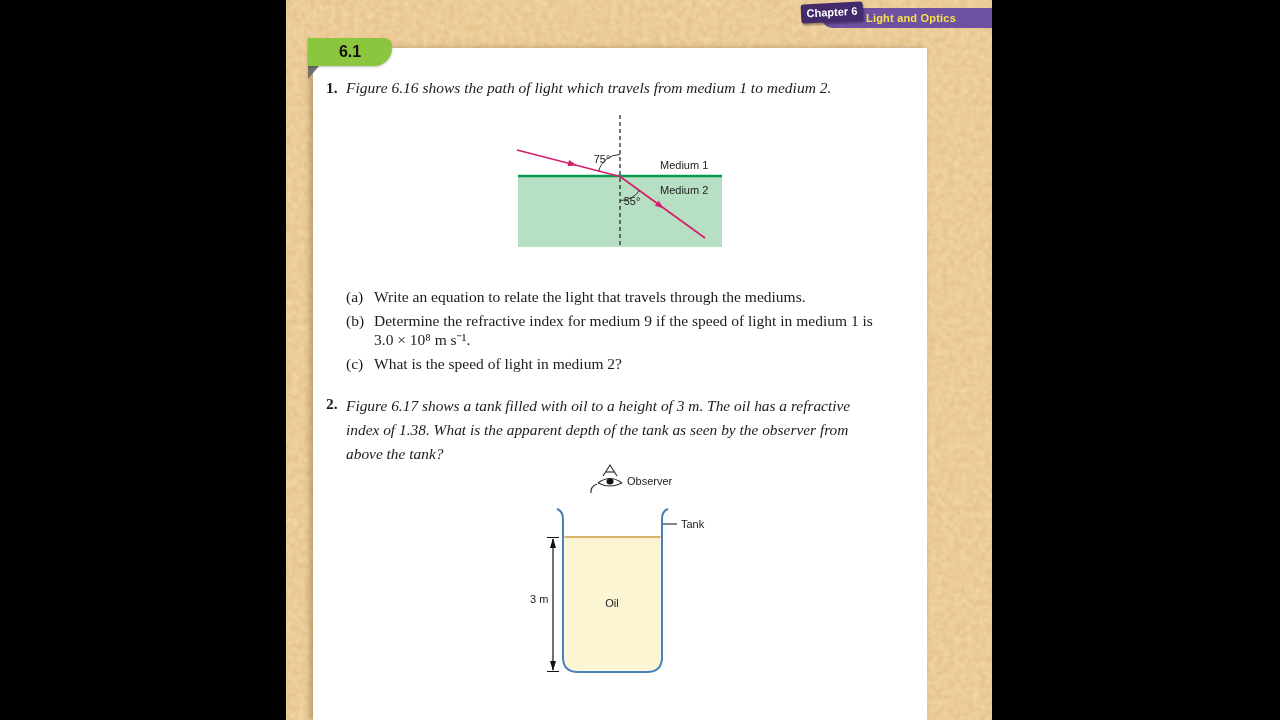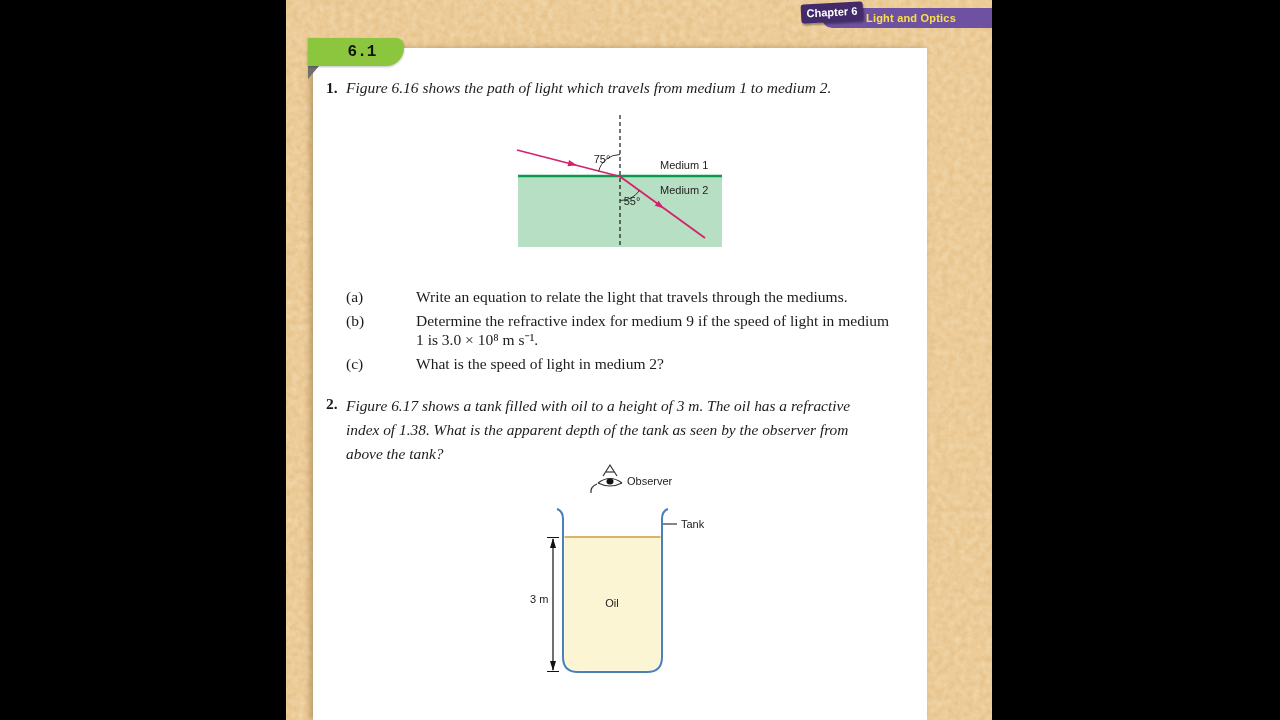--- a/index.html
+++ b/index.html
@@ -21,33 +21,33 @@
         background:#432a6b;border-radius:3px;color:#fff;text-align:center;
         font-family:"Liberation Sans",sans-serif;font-weight:bold;font-size:11px;
         line-height:19px;transform:rotate(-3deg);box-shadow:1px 2px 2px rgba(0,0,0,.35);}
   
   .fp-banner{position:absolute;left:308px;top:38px;height:28px;display:flex;
         filter:drop-shadow(0 1px 1px rgba(0,0,0,.25));}
   .fp-title{background:#0f857c;color:#fff;width:224px;text-align:center;
         font-family:"Liberation Serif",serif;font-weight:bold;font-size:18px;
         line-height:28px;letter-spacing:.5px;border-radius:3px 0 0 2px;}
   .fp-num{background:#8cc63e;color:#12130f;width:84px;text-align:center;
-        font-family:Liberation Mono, monospace;font-weight:bold;font-size:16px;
-        line-height:28px;border-radius:0 8px 18px 0;padding-left:12px;}
+        font-family:Liberation Sans, sans-serif;font-weight:bold;font-size:16px;
+        line-height:28px;border-radius:0 8px 18px 0;}
   .fp-fold{position:absolute;left:308px;top:66px;width:0;height:0;
         border-top:13px solid #6f6f6f;border-right:11px solid transparent;}
   
   .qrow{position:absolute;display:flex;color:#1b1b1b;font-size:15.5px;line-height:19px;}
   .qnum{font-weight:bold;width:20px;flex:none;}
   .qtext{width:560px;font-style:italic;}
   .parts{position:absolute;left:33px;top:239px;width:552px;color:#1b1b1b;
         font-size:15.5px;line-height:19px;}
   .part{display:flex;margin-bottom:5px;}
   .plabel{width:28px;flex:none;}
-  .ptext{width:520px;margin-left:42px;}
+  .ptext{width:520px;}
   .q2 .qtext{width:527px;font-size:15.4px;line-height:24px;}
   .figcap{position:absolute;text-align:center;color:#14140f;
         font-family:"Liberation Serif",serif;font-style:italic;font-weight:bold;font-size:15px;}
   .fig{position:absolute;}
   .figlabel{font-family:"Liberation Sans",sans-serif;font-size:11px;fill:#222;}
 </style>
 </head>
 <body>
 
 <div class="stage">

